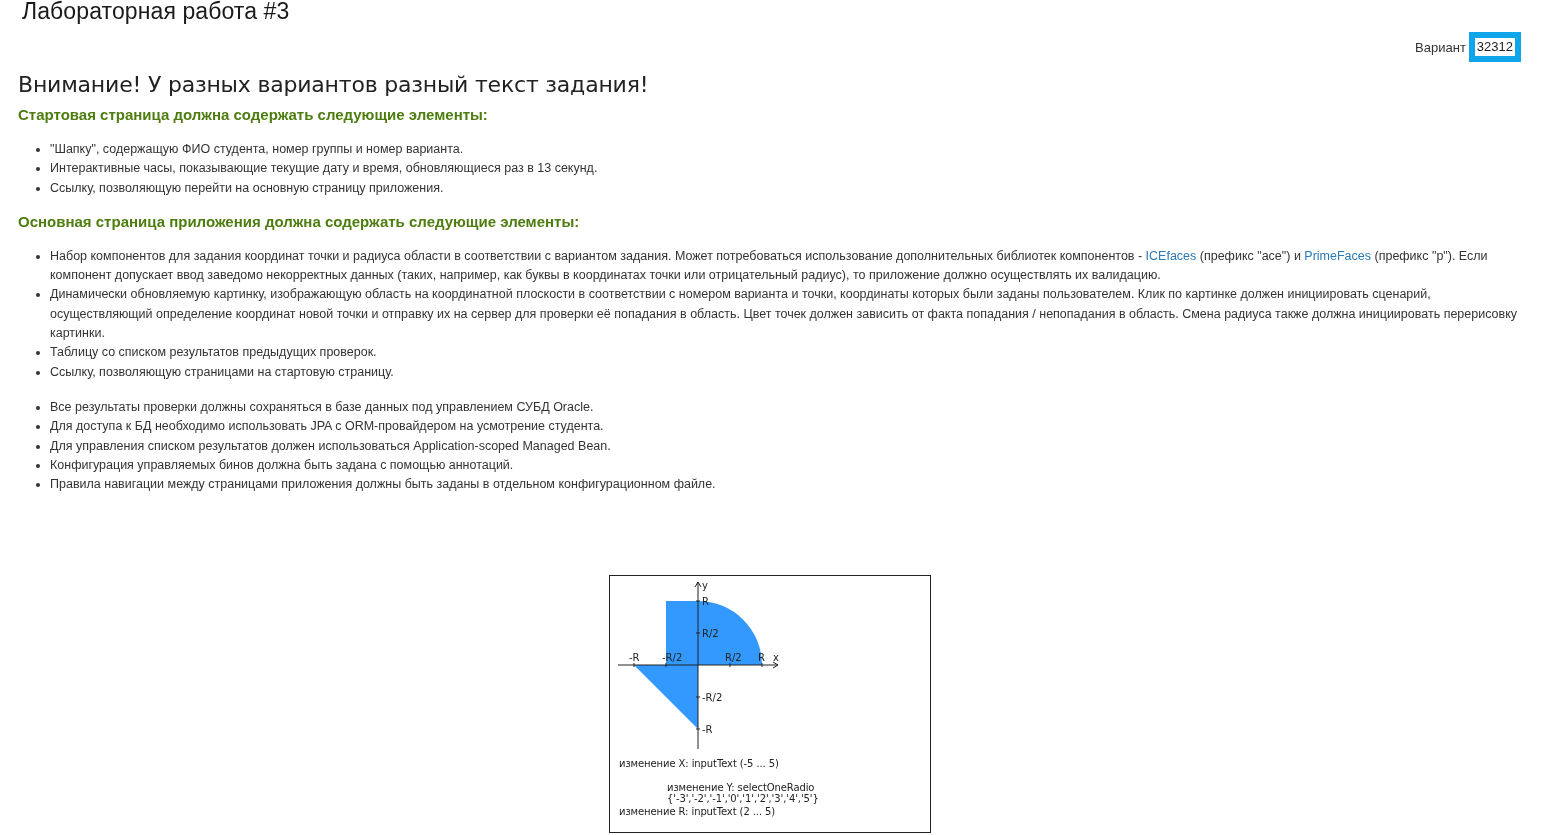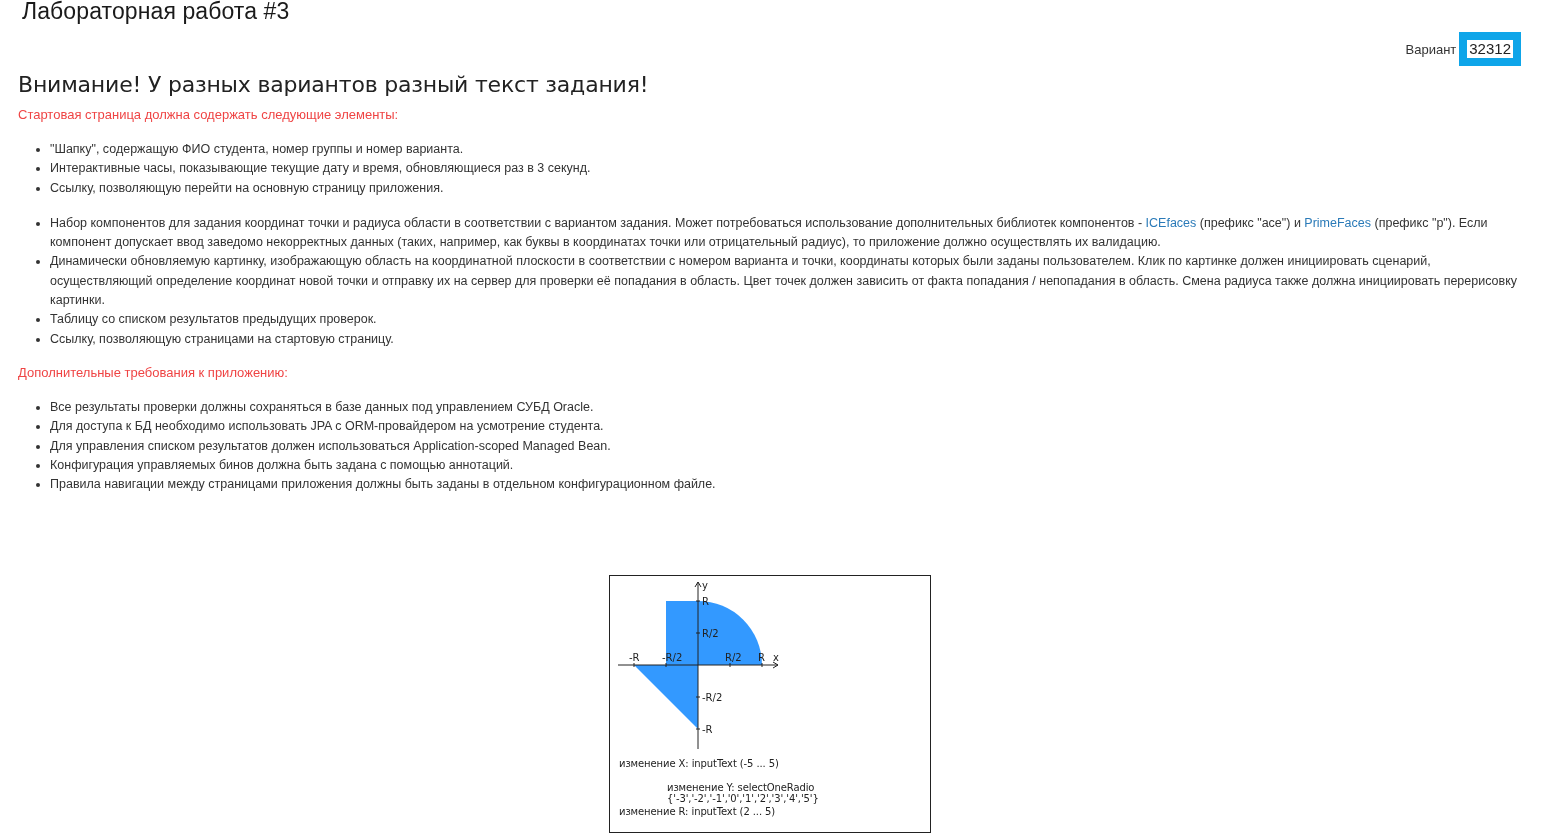--- a/index.html
+++ b/index.html
@@ -10,29 +10,29 @@
   .lab-title {
     position:absolute; left:22px; top:-2px; margin:0;
     font-size:23px; font-weight:400; color:#1a1a1a; letter-spacing:0.1px;
   }
   .variant-block {
     position:absolute; right:26px; top:32px; display:flex; align-items:center;
     font-size:13px; color:#333;text-align:center;
   }
   .variant-label { margin-right:3px; }
   .variant-value {
-    border:8px solid #0ea5e9; padding:1px 2px; font-size:15px; line-height:16px; color:#222;
+    border:6px solid #0ea5e9; padding:1px 2px; font-size:13px; line-height:16px; color:#222;
   }
   .content { position:absolute; left:18px; top:72px; width:1500px; }
   .warning-title {
     margin:0 0 10px 0; font-size:22px; font-weight:700; color:#222;
     font-family:"DejaVu Sans", sans-serif; font-weight:500; letter-spacing:-0.2px;
   }
   p.txt { margin:0 0 18px 0; font-size:12.5px; line-height:18px; color:#333; }
-  h4.sec { margin:0 0 17px 0; font-size:13px; font-weight:400; color:#ef4444; line-height:16px; }
+  h4.sec { margin:0 0 17px 0; font-size:15px; font-weight:700; color:#4d7c0f; line-height:16px; }
   ul.list { margin:0 0 16px 0; padding-left:32px; }
   ul.list li { font-size:12.5px; line-height:19.3px; color:#333; }
   a.lnk { color:#2a7ab8; text-decoration:none; }
   .figure {
     position:absolute; left:609px; top:575px; width:320px; height:256px;
     border:1px solid #222; background:#fff;
   }
   .figure svg { position:absolute; left:0; top:0; }
   .fig-caption {
     position:absolute; left:9px; font-size:10px; color:#222;
@@ -49,32 +49,32 @@
   <span class="variant-label">Вариант</span>
   <span class="variant-value">32312</span>
 </div>
 
 <div class="content">
   <h2 class="warning-title">Внимание! У разных вариантов разный текст задания!</h2>
 
   <h4 class="sec">Стартовая страница должна содержать следующие элементы:</h4>
   <ul class="list">
     <li>"Шапку", содержащую ФИО студента, номер группы и номер варианта.</li>
-    <li>Интерактивные часы, показывающие текущие дату и время, обновляющиеся раз в 3 секунд.</li>
+    <li>Интерактивные часы, показывающие текущие дату и время, обновляющиеся раз в 13 секунд.</li>
     <li>Ссылку, позволяющую перейти на основную страницу приложения.</li>
   </ul>
 
+  <h4 class="sec">Основная страница приложения должна содержать следующие элементы:</h4>
   <ul class="list">
     <li><span>Набор компонентов для задания координат точки и радиуса области в соответствии с вариантом задания. Может потребоваться использование дополнительных библиотек компонентов - </span><a class="lnk">ICEfaces</a><span> (префикс "ace") и </span><a class="lnk">PrimeFaces</a><span> (префикс "p"). Если компонент допускает ввод заведомо некорректных данных (таких, например, как буквы в координатах точки или отрицательный радиус), то приложение должно осуществлять их валидацию.</span></li>
     <li>Динамически обновляемую картинку, изображающую область на координатной плоскости в соответствии с номером варианта и точки, координаты которых были заданы пользователем. Клик по картинке должен инициировать сценарий, осуществляющий определение координат новой точки и отправку их на сервер для проверки её попадания в область. Цвет точек должен зависить от факта попадания / непопадания в область. Смена радиуса также должна инициировать перерисовку картинки.</li>
     <li>Таблицу со списком результатов предыдущих проверок.</li>
     <li>Ссылку, позволяющую страницами на стартовую страницу.</li>
   </ul>
 
-  <h4 class="sec">Дополнительные требования к приложению:</h4>
   <ul class="list">
     <li>Все результаты проверки должны сохраняться в базе данных под управлением СУБД Oracle.</li>
     <li>Для доступа к БД необходимо использовать JPA с ORM-провайдером на усмотрение студента.</li>
     <li>Для управления списком результатов должен использоваться Application-scoped Managed Bean.</li>
     <li>Конфигурация управляемых бинов должна быть задана с помощью аннотаций.</li>
     <li>Правила навигации между страницами приложения должны быть заданы в отдельном конфигурационном файле.</li>
   </ul>
 </div>
 
 <div class="figure">

